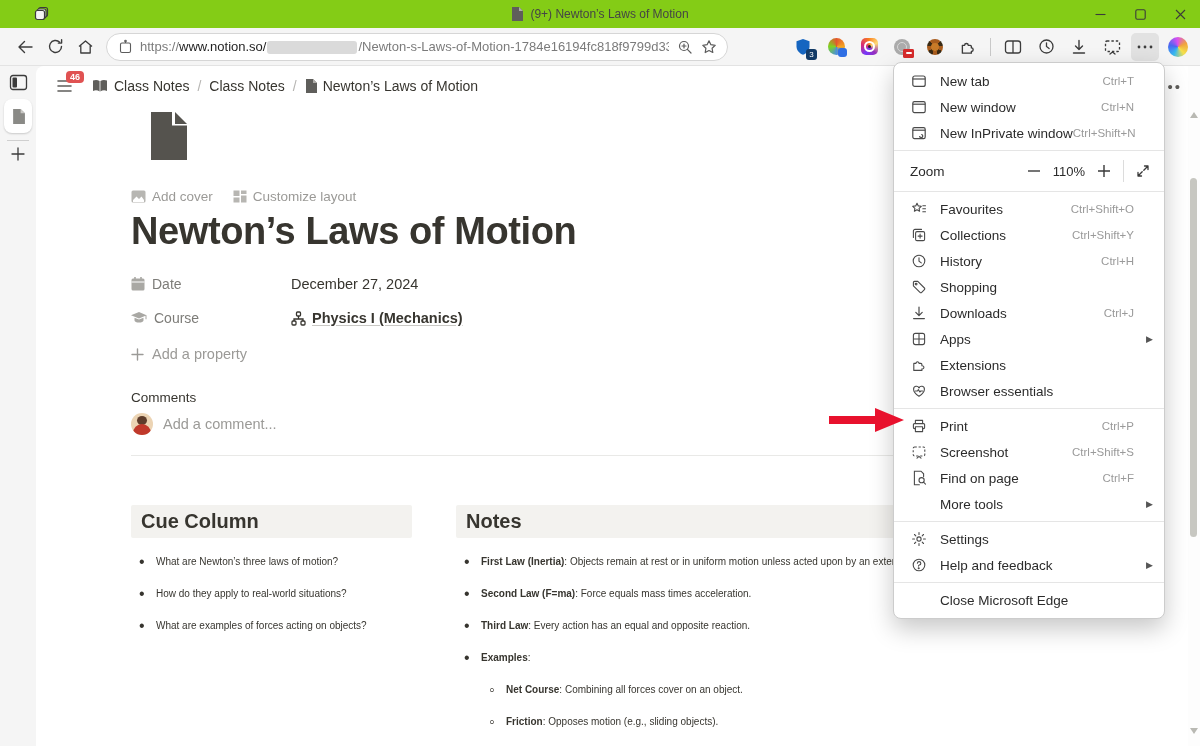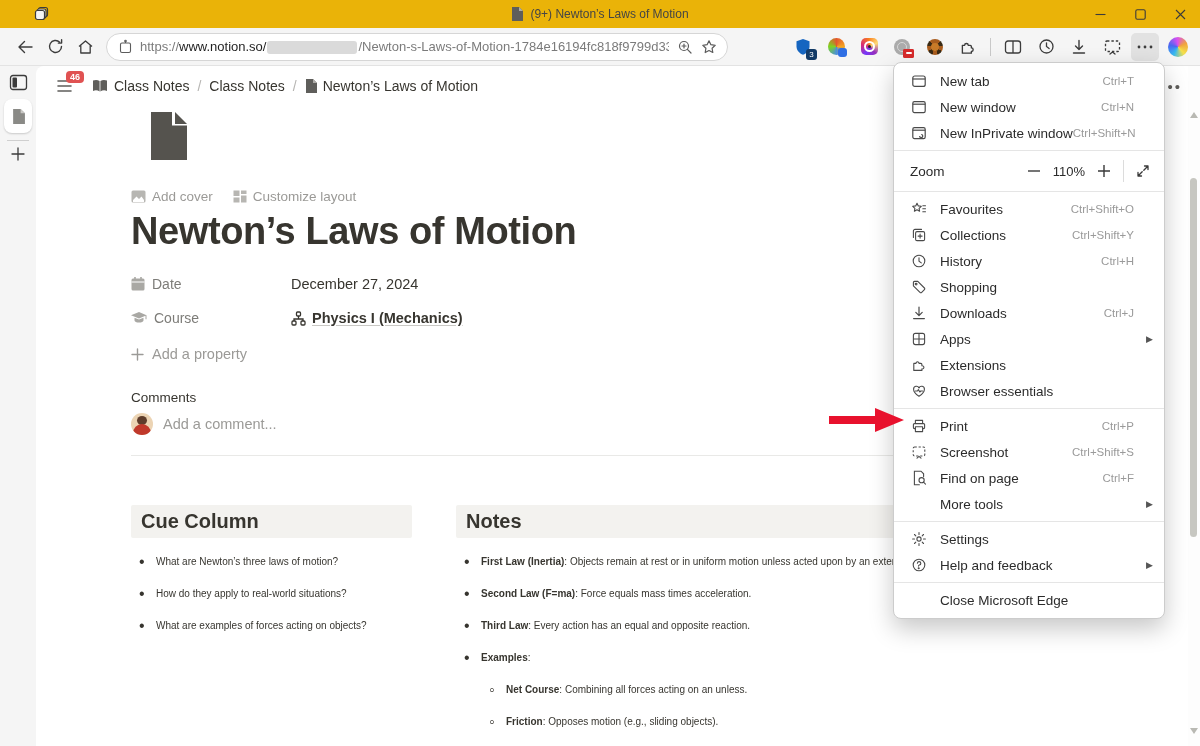--- a/index.html
+++ b/index.html
@@ -1,21 +1,21 @@
 <!DOCTYPE html>
 <html><head>
 <meta charset="utf-8">
 <style>
   * { margin:0; padding:0; box-sizing:border-box; }
   html,body { width:1200px; height:746px; overflow:hidden;
     font-family:"Liberation Sans","DejaVu Sans",sans-serif; background:#f5f5f5; }
   .window { position:relative; width:1200px; height:746px; }
 
   
-  .titlebar { height:28px; background:#eab308; display:flex; align-items:center; position:relative; }
+  .titlebar { height:28px; background:#84cc16; display:flex; align-items:center; position:relative; }
   .ws-btn { position:absolute; left:33px; top:5px; width:20px; height:18px; display:flex; align-items:center; justify-content:center; }
   .tab-center { margin:0 auto; display:flex; align-items:center; gap:7px; font-size:12px; color:#454545; }
   .win-controls { position:absolute; right:0; top:0; height:28px; display:flex; }
   .win-btn { width:40px; height:28px; display:flex; align-items:center; justify-content:center; color:#3b3b3b; }
 
   
   .toolbar { height:38px; background:#f5f5f5; display:flex; align-items:center; padding:0 8px 0 10px; border-bottom:1px solid #e3e3e3; }
   .nav-btn { width:30px; height:30px; display:flex; align-items:center; justify-content:center; border-radius:5px; flex:none; }
   .addr { flex:none; width:622px; height:28px; margin:0 8px 0 6px; background:#fff; border:1px solid #d6d6d6; border-radius:14px; display:flex; align-items:center; padding:0 10px 0 12px; font-size:13px; }
   .addr .scheme { color:#7b7b7b; }
@@ -393,21 +393,21 @@
             </ul>
           </div>
           <div class="col col-notes">
             <div class="colhead">Notes</div>
             <ul class="nlist">
               <li><span class="b">First Law (Inertia)</span><span>: Objects remain at rest or in uniform motion unless acted upon by an external force.</span></li>
               <li><span class="b">Second Law (F=ma)</span><span>: Force equals mass times acceleration.</span></li>
               <li><span class="b">Third Law</span><span>: Every action has an equal and opposite reaction.</span></li>
               <li><span class="b">Examples</span><span>:</span>
                 <ul>
-                  <li><span class="b">Net Course</span><span>: Combining all forces acting on an unless.</span></li>
+                  <li><span class="b">Net Course</span><span>: Combining all forces cover on an object.</span></li>
                   <li><span class="b">Friction</span><span>: Opposes motion (e.g., sliding objects).</span></li>
                 </ul>
               </li>
             </ul>
           </div>
         </div>
       </div>
 
       <div class="scrollbar">
         <div class="sb-up"></div>

